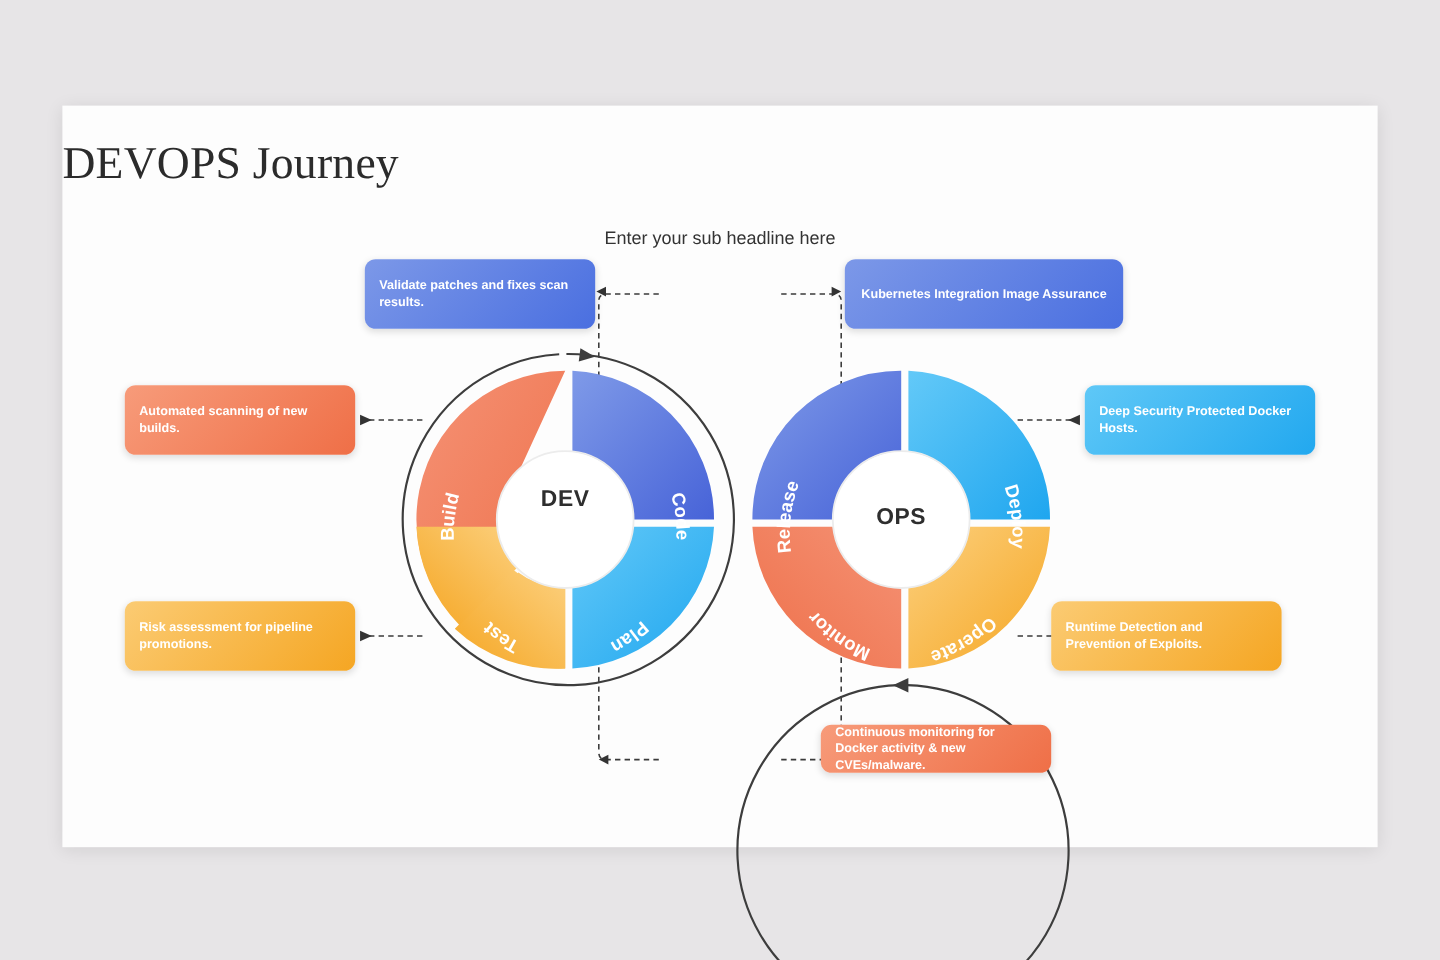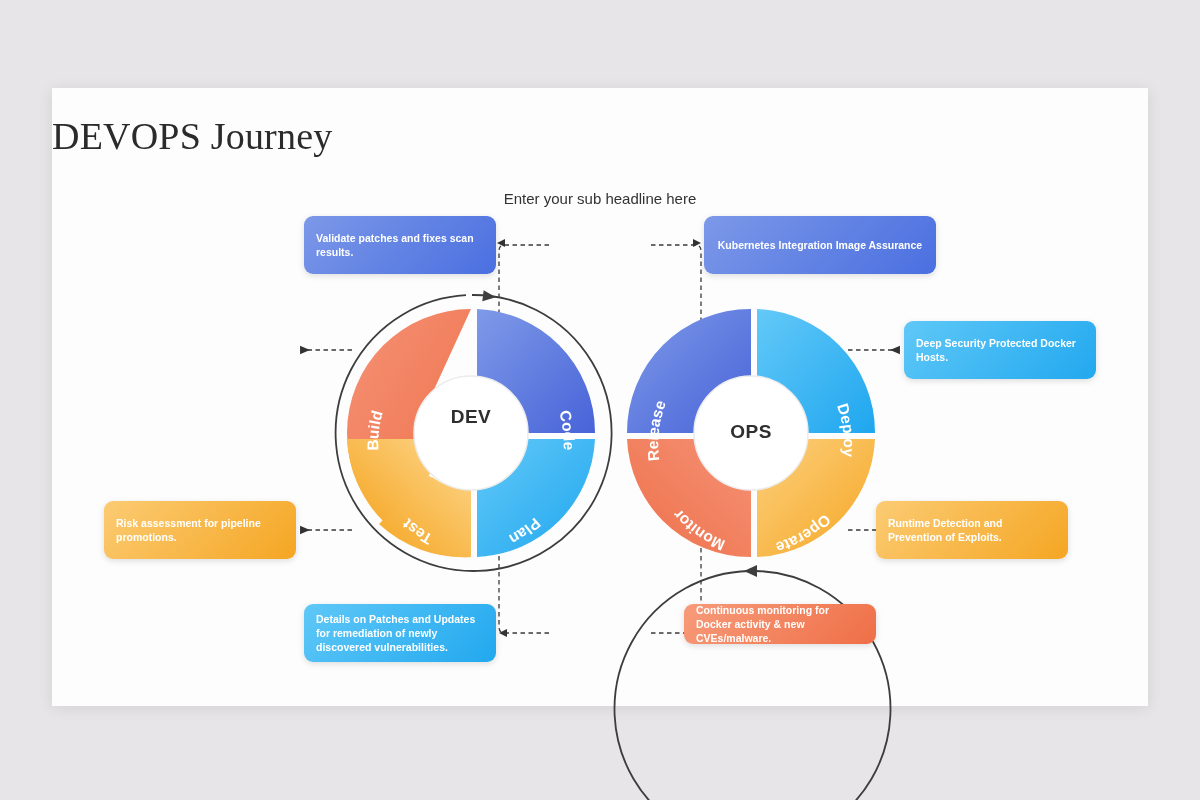--- a/index.html
+++ b/index.html
@@ -209,26 +209,26 @@
       <text class="seg-label">
         <textPath href="#oPathBL" startOffset="52%" text-anchor="middle" dominant-baseline="middle">Monitor</textPath>
       </text>
     </svg>
     <div class="hub-label" style="top:133px;">OPS</div>
   </div>
 
   <div class="callout" style="left:252px; top:128px; width:192px; height:58px;
               background:linear-gradient(135deg,#7c98e8,#4a6fe0);">Validate patches and fixes scan results.</div>
 
+  <div class="callout" style="left:52px; top:233px; width:192px; height:58px;
+              background:linear-gradient(135deg,#f79b7a,#ef6f47);">Automated scanning of new builds.</div>
 
   <div class="callout" style="left:52px; top:413px; width:192px; height:58px;
               background:linear-gradient(135deg,#fbcb73,#f5a623);">Risk assessment for pipeline promotions.</div>
 
-  <div class="callout" style="left:252px; top:516px; width:192px; height:58px;
-              background:linear-gradient(135deg,#5fc8f7,#22a8ef);">Details on Patches and Updates for remediation of newly discovered vulnerabilities.</div>
 
   <div class="callout" style="left:652px; top:128px; width:232px; height:58px;
               background:linear-gradient(135deg,#7c98e8,#4a6fe0);">Kubernetes Integration Image Assurance</div>
 
   <div class="callout" style="left:852px; top:233px; width:192px; height:58px;
               background:linear-gradient(135deg,#5fc8f7,#22a8ef);">Deep Security Protected Docker Hosts.</div>
 
   <div class="callout" style="left:824px; top:413px; width:192px; height:58px;
               background:linear-gradient(135deg,#fbcb73,#f5a623);">Runtime Detection and Prevention of Exploits.</div>
 

